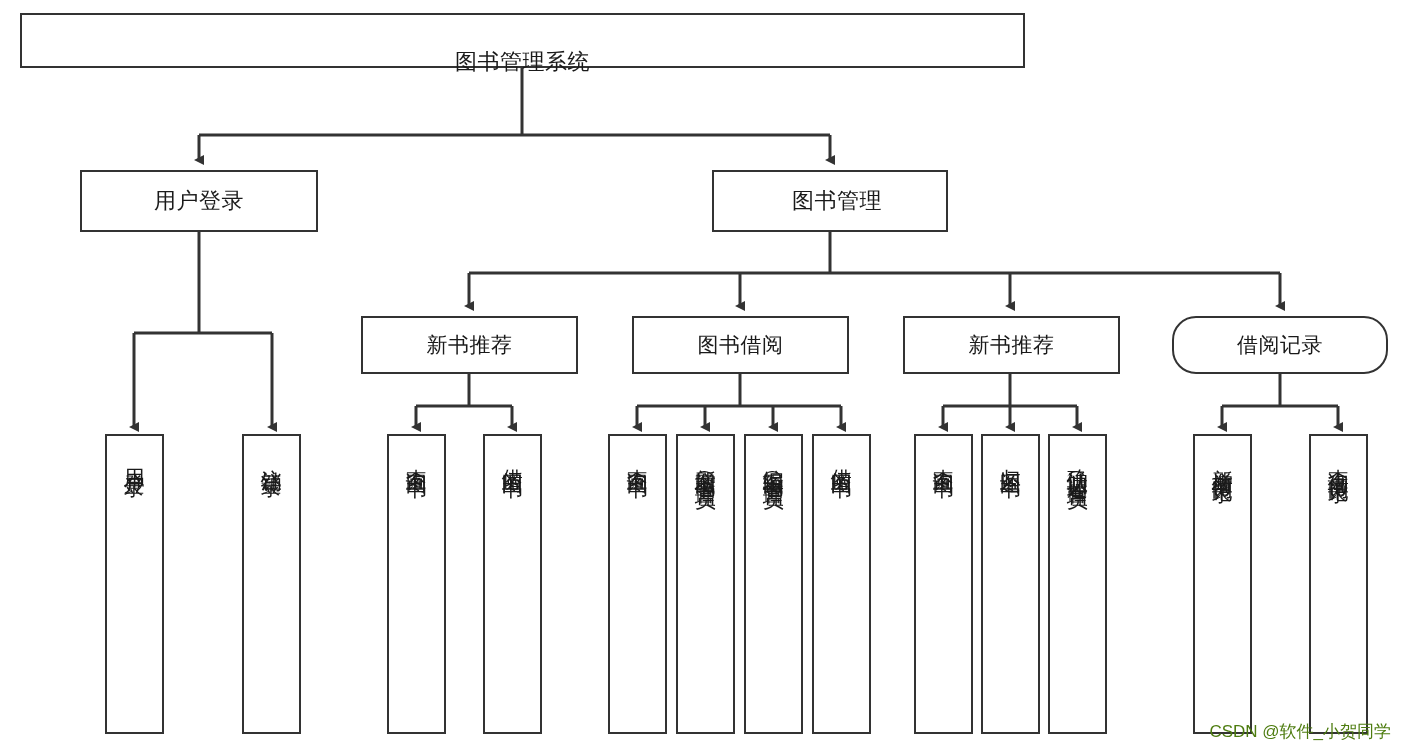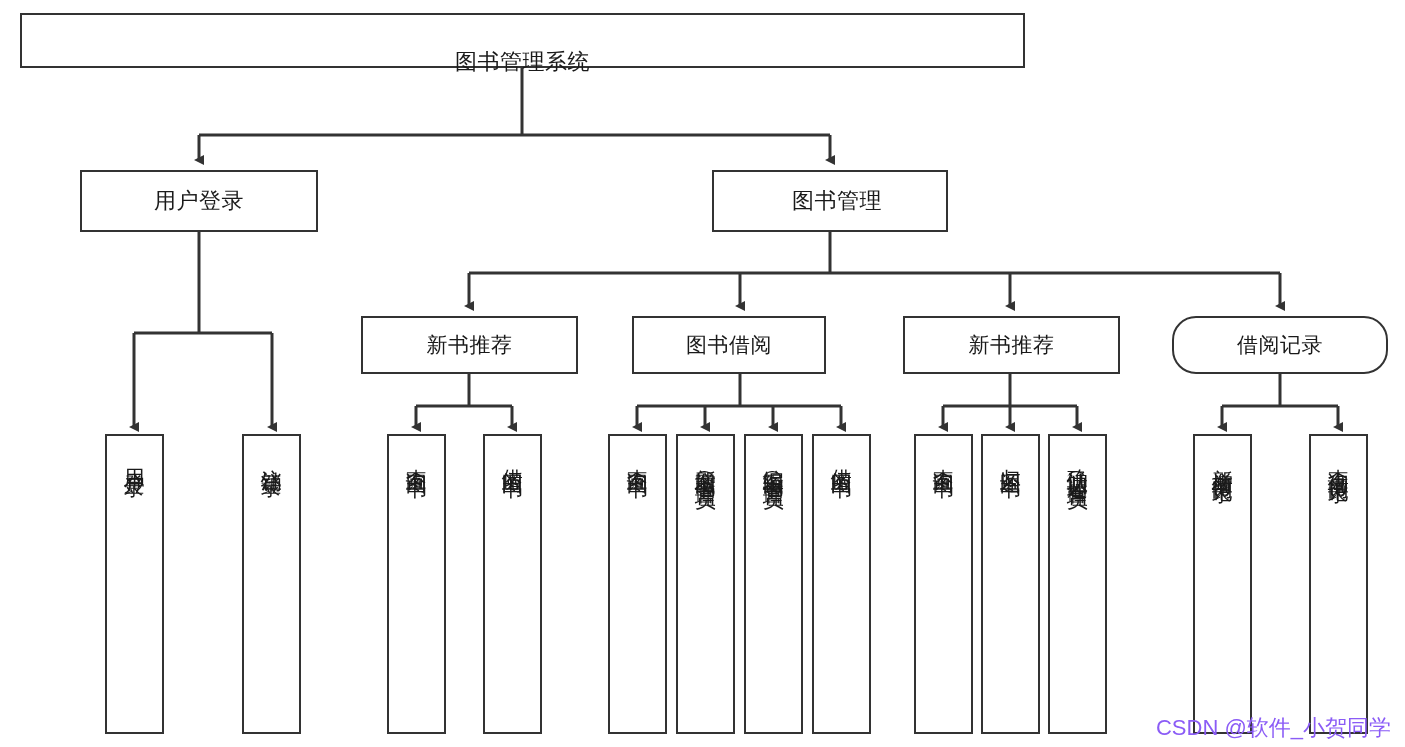--- a/index.html
+++ b/index.html
@@ -55,22 +55,22 @@
     font-size: 21px;
     max-height: 100%;
   }
   .node.root .label { font-size: 22px; margin-top: 44px; }
   .node.level2 .label { font-size: 22px; }
   .node.level3 .label { font-size: 21px; }
   .watermark {
     position: absolute;
     right: 14px;
     bottom: 4px;
-    color: #8b5cf6;
-    font-size: 22px;
+    color: #4d7c0f;
+    font-size: 17px;
     white-space: nowrap;
     font-family: "Liberation Sans", "DejaVu Sans", sans-serif;
   }
 </style>
 </head>
 <body>
 
 <div id="diagram-root">
 
   <svg class="edges" viewBox="0 0 1405 747" xmlns="http://www.w3.org/2000/svg">
@@ -130,21 +130,21 @@
   <div class="node level2" style="left:80px; top:170px; width:238px; height:62px;">
     <span class="label">用户登录</span>
   </div>
   <div class="node level2" style="left:712px; top:170px; width:236px; height:62px;padding-left:14px;">
     <span class="label">图书管理</span>
   </div>
 
   <div class="node level3" style="left:361px; top:316px; width:217px; height:58px;">
     <span class="label">新书推荐</span>
   </div>
-  <div class="node level3" style="left:632px; top:316px; width:194px; height:58px;">
+  <div class="node level3" style="left:632px; top:316px; width:217px; height:58px;">
     <span class="label">图书借阅</span>
   </div>
   <div class="node level3" style="left:903px; top:316px; width:217px; height:58px;">
     <span class="label">新书推荐</span>
   </div>
   <div class="node level3" style="left:1172px; top:316px; width:216px; height:58px;border-radius:24px;">
     <span class="label">借阅记录</span>
   </div>
 
   <div class="node vertical" style="left:105px; top:434px; width:59px; height:300px;">

